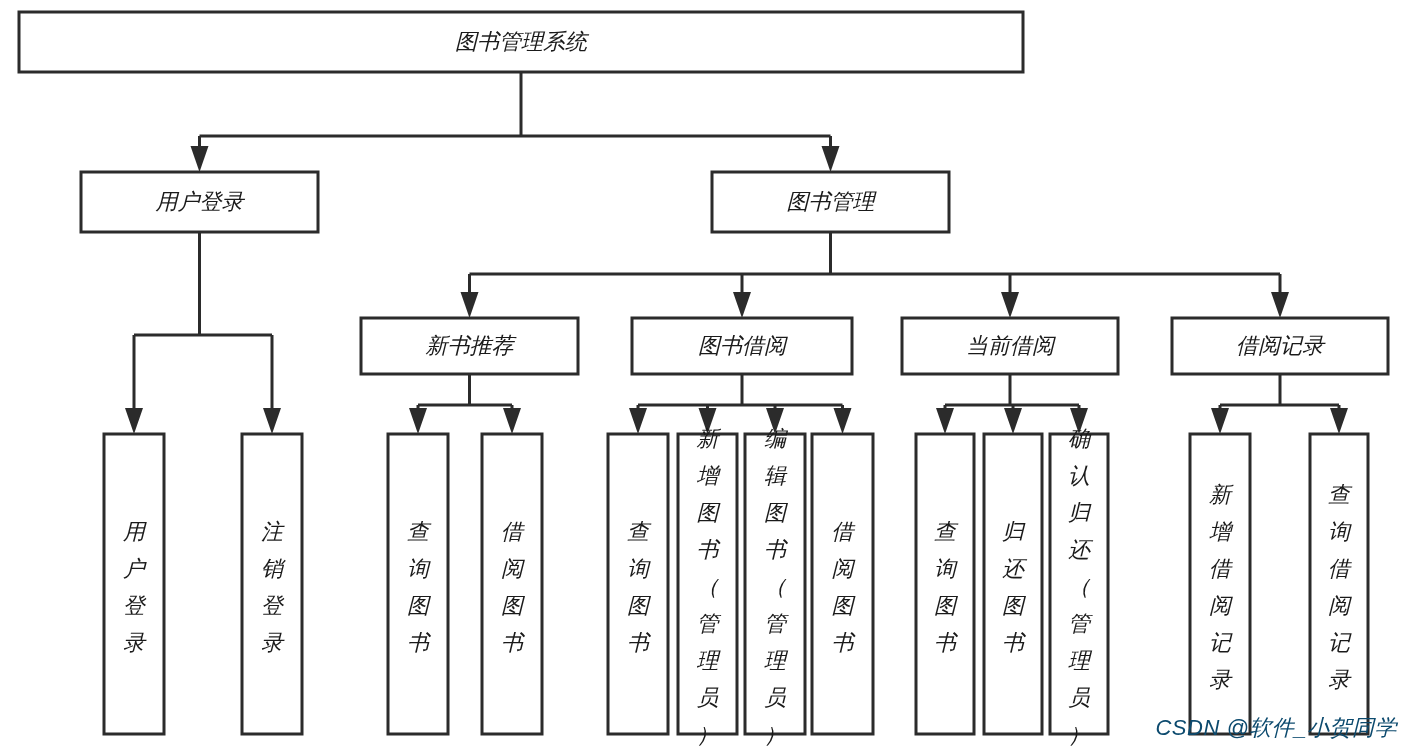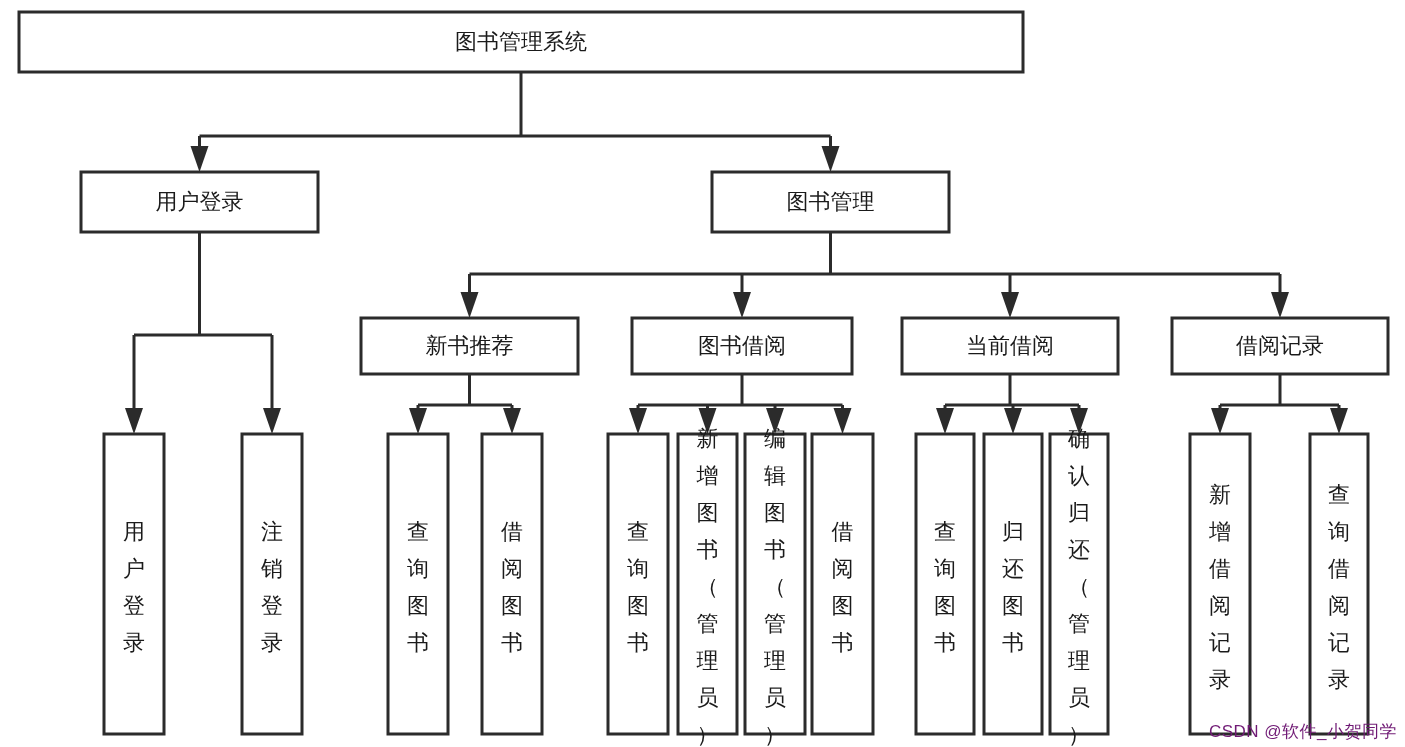--- a/index.html
+++ b/index.html
@@ -1,21 +1,21 @@
 <!DOCTYPE html>
 <html><head>
 <meta charset="utf-8">
 <style>
   html,body{margin:0;padding:0;background:#ffffff;}
   body{
     width:1405px;height:747px;
     font-family:"Liberation Sans","DejaVu Sans",sans-serif;
     overflow:hidden;
   }
-  #diagram-root{position:relative;width:1405px;height:747px;background:#fff;}
+  #diagram-root{position:relative;width:1405px;height:747px;background:#fff;font-style:italic;}
   svg.canvas{position:absolute;left:0;top:0;width:1405px;height:747px;}
   .node-rect{fill:#ffffff;stroke:#2b2b2b;stroke-width:3;}
   .edge{stroke:#2b2b2b;stroke-width:3;fill:none;}
   .arrow-head{fill:#2b2b2b;stroke:none;}
   .node-label{
     font-family:"Liberation Sans","DejaVu Sans",sans-serif;
     fill:#1a1a1a;
     font-size:22px;
     text-anchor:middle;
     dominant-baseline:middle;
@@ -23,22 +23,22 @@
   .node-label-v{
     font-family:"Liberation Sans","DejaVu Sans",sans-serif;
     fill:#1a1a1a;
     font-size:22px;
     text-anchor:middle;
   }
   .watermark{
     position:absolute;
     right:8px;bottom:4px;
     font-family:"Liberation Sans","DejaVu Sans",sans-serif;
-    font-size:17px;
-    color:#701a75;
+    font-size:22px;
+    color:#0c4a6e;
     white-space:nowrap;
     letter-spacing:0.5px;
   }
 </style>
 </head>
 <body>
 
 <div id="diagram-root">
   <svg class="canvas" viewBox="0 0 1405 747">
     <defs></defs>

